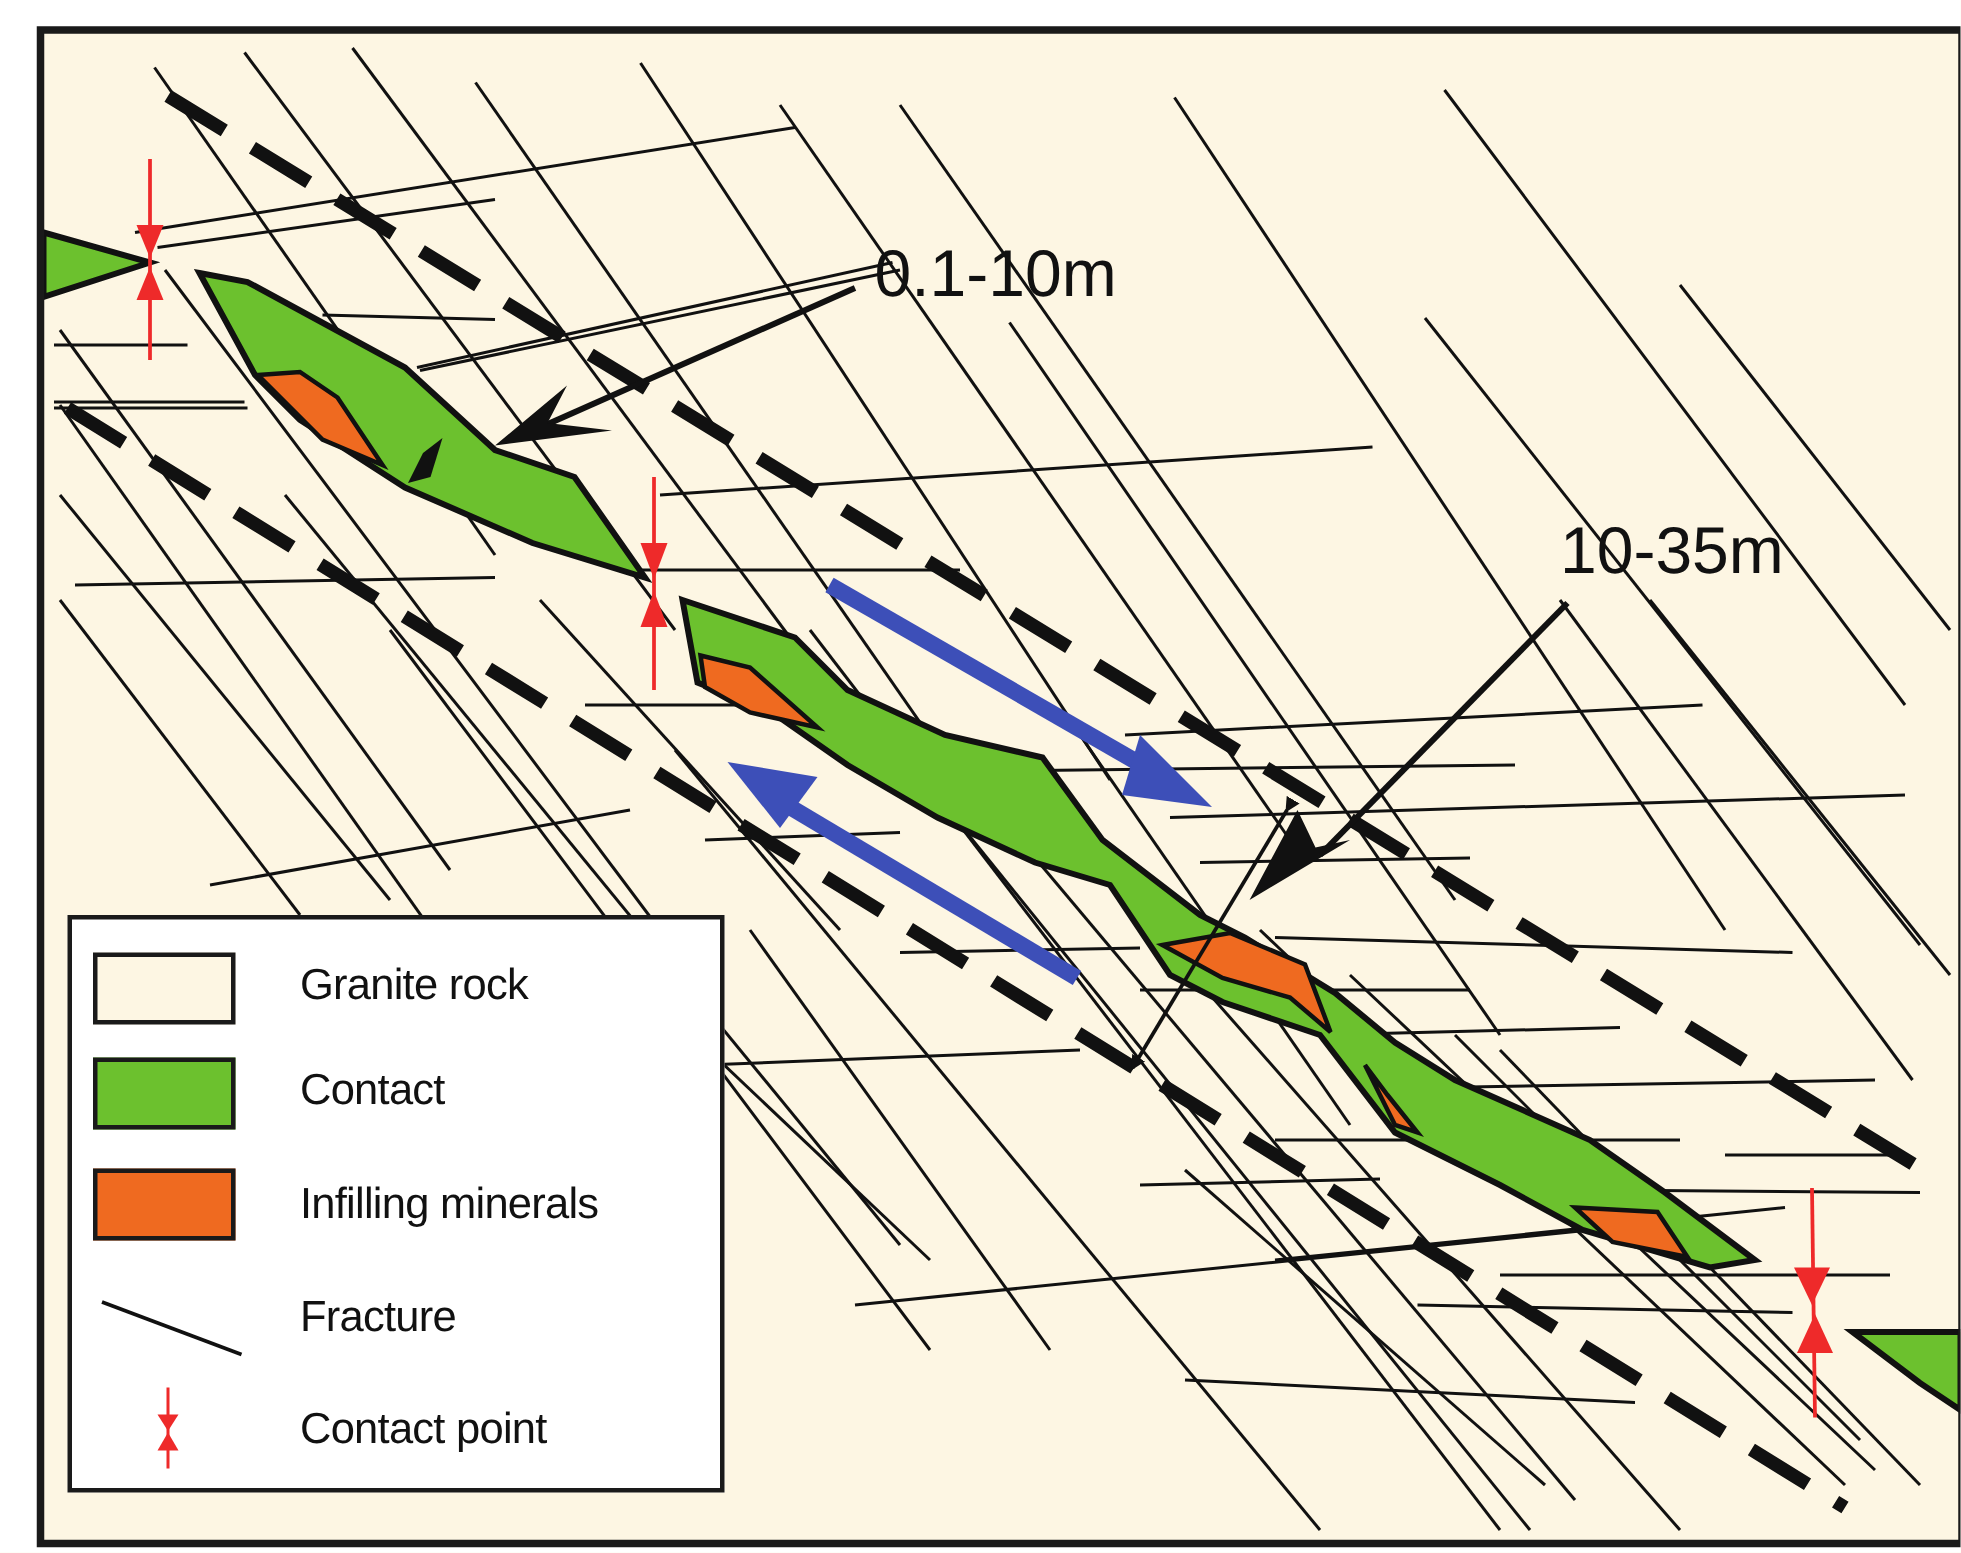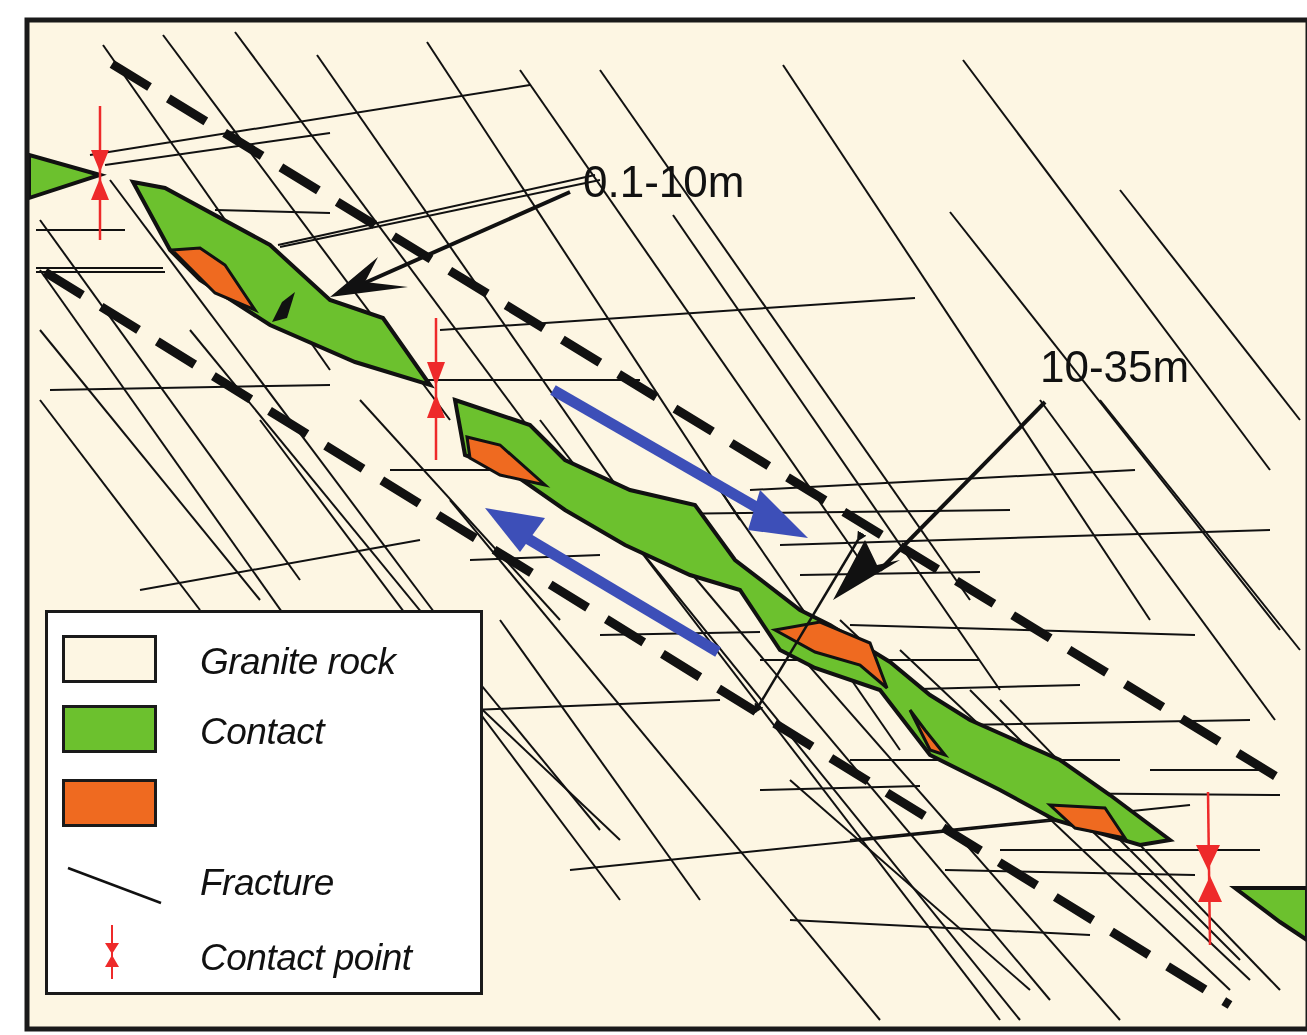--- a/index.html
+++ b/index.html
@@ -2,21 +2,21 @@
 <html><head>
 <meta charset="utf-8">
 <style>
   html, body { margin:0; padding:0; background:#ffffff; }
   body { width:1307px; height:1035px; position:relative; overflow:hidden; font-family:"Liberation Sans", sans-serif; }
   #frame { position:absolute; left:0; top:0; width:1307px; height:1035px; }
   .label-text { font-family:"Liberation Sans", sans-serif; fill:#111; }
   .legend { position:absolute; left:45px; top:610px; width:438px; height:385px; background:#ffffff; border:3px solid #1a1a1a; box-sizing:border-box; }
   .legend-row { position:absolute; left:0; height:60px; width:100%; }
   .swatch { position:absolute; left:14px; width:95px; height:48px; border:3px solid #1a1a1a; box-sizing:border-box; }
-  .legend-label { position:absolute; left:152px; font-size:37px; color:#111; letter-spacing:-0.5px; white-space:nowrap;font-style:italic; }
+  .legend-label { position:absolute; left:152px; font-size:29px; color:#111; letter-spacing:-0.5px; white-space:nowrap; }
 </style>
 </head>
 <body>
 
 <svg id="frame" viewBox="0 0 1307 1035" xmlns="http://www.w3.org/2000/svg">
   <defs>
     <clipPath id="clip">
         <rect x="29" y="22" width="1278" height="1005"></rect>
       </clipPath>
     <marker id="blk" markerWidth="10" markerHeight="10" refX="8" refY="5" orient="auto" markerUnits="userSpaceOnUse">
@@ -170,20 +170,21 @@
   <div class="legend-row" style="top:22px">
     <div class="swatch" style="background:#fdf6e3"></div>
     <span class="legend-label" style="top:6px">Granite rock</span>
   </div>
   <div class="legend-row" style="top:92px">
     <div class="swatch" style="background:#6cc12e"></div>
     <span class="legend-label" style="top:6px">Contact</span>
   </div>
   <div class="legend-row" style="top:166px">
     <div class="swatch" style="background:#ef6a20"></div>
+    <span class="legend-label" style="top:8px">Infilling minerals</span>
   </div>
   <div class="legend-row" style="top:318px">
     <svg width="60" height="60" style="position:absolute;left:48px;top:-10px">
       <line x1="16" y1="4" x2="16" y2="58" stroke="#ee2a2a" stroke-width="2"></line>
       <polygon points="9,22 23,22 16,33" fill="#ee2a2a"></polygon>
       <polygon points="9,46 23,46 16,34" fill="#ee2a2a"></polygon>
     </svg>
     <span class="legend-label" style="top:6px">Contact point</span>
   </div>
   <div class="legend-row" style="top:245px">

